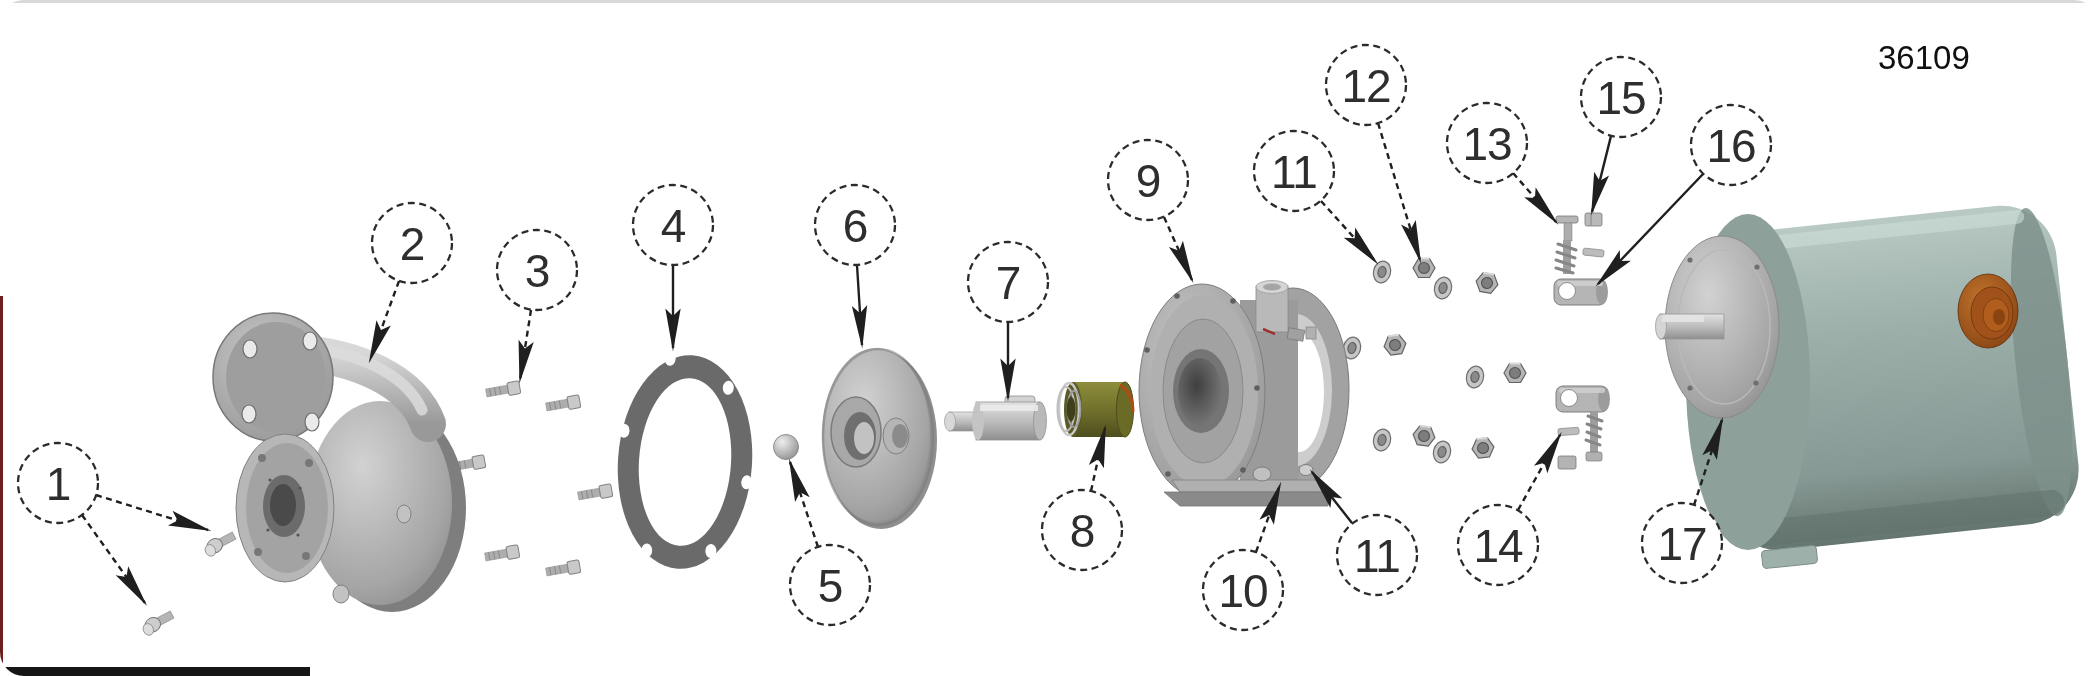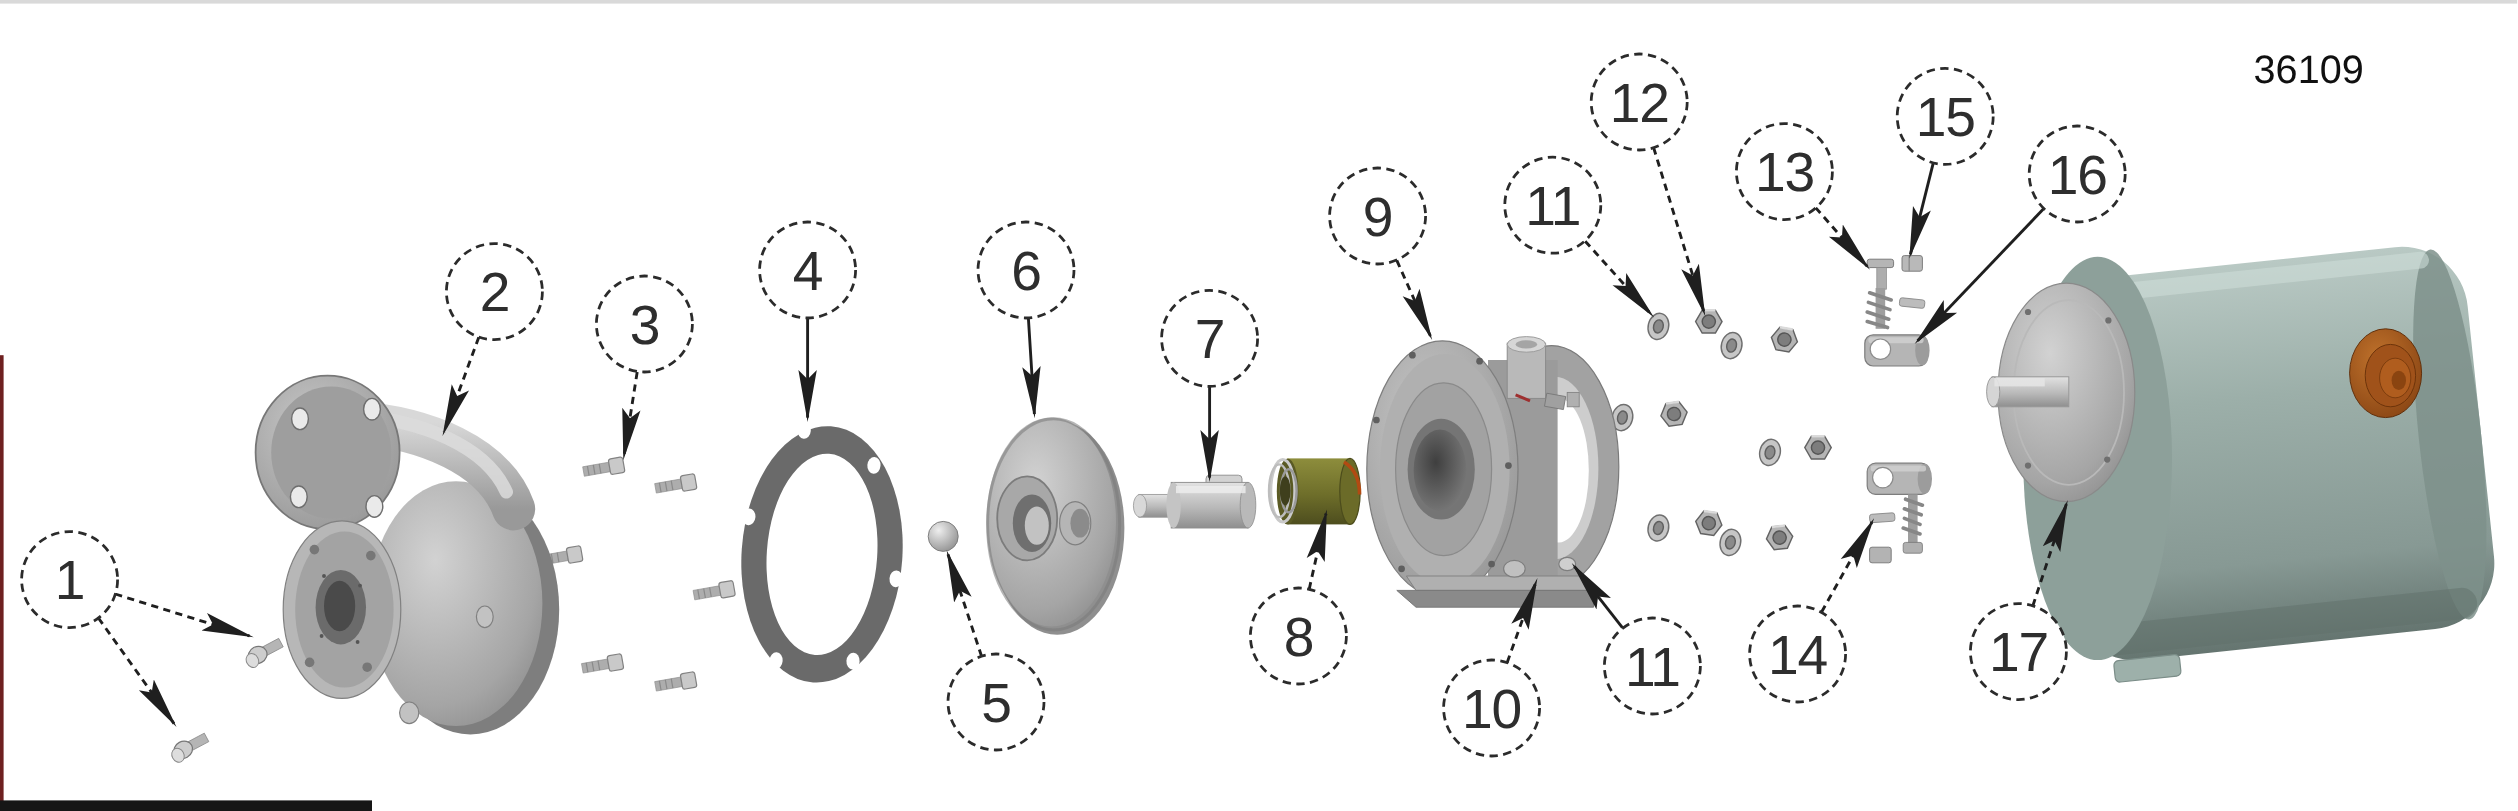--- a/index.html
+++ b/index.html
@@ -1,17 +1,17 @@
 <!DOCTYPE html>
 <html><head>
 <meta charset="utf-8">
 <style>
   html,body{margin:0;padding:0;background:#ffffff;}
   .stage{position:relative;width:2098px;height:676px;background:#ffffff;overflow:hidden;
-         font-family:"Liberation Sans", sans-serif;}
+         font-family:"Liberation Sans", sans-serif;border-radius:24px;}
   svg{position:absolute;inset:0;display:block;}
   .balloon-circle{fill:#ffffff;stroke:#2b2b2b;stroke-width:2.3;stroke-dasharray:7 4.5;}
   .balloon-number{fill:#2e2e2e;font-family:"Liberation Sans",sans-serif;font-size:46px;
                   font-weight:400;letter-spacing:-1px;}
   .callout-line{stroke:#1f1f1f;stroke-width:2.4;fill:none;}
   .callout-line.dashed{stroke-dasharray:6 4.5;}
   .drawing-number{fill:#101010;font-family:"Liberation Sans",sans-serif;font-size:33px;}
 </style>
 </head>
 <body>

